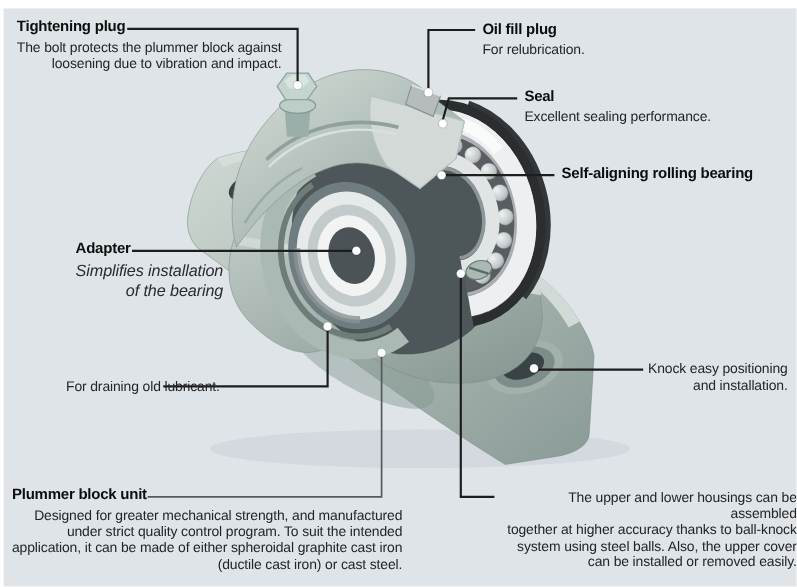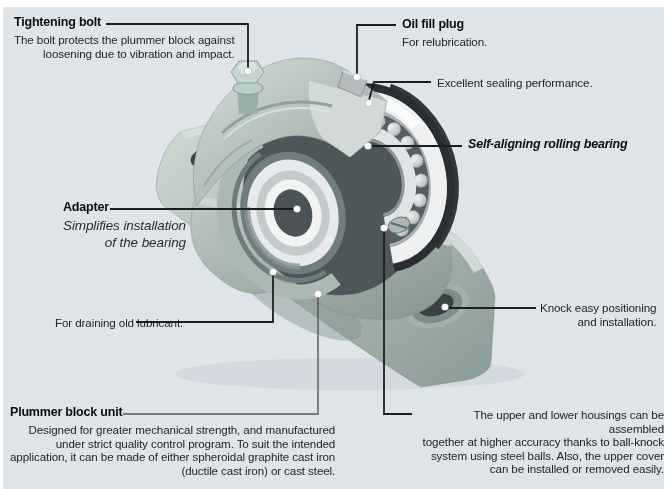--- a/index.html
+++ b/index.html
@@ -8,21 +8,21 @@
   .panel{position:absolute;left:3px;top:7px;right:0;bottom:0;background:#dfe4e8;}
   svg.layer{position:absolute;left:0;top:0;width:664px;height:489px;}
   .callout{position:absolute;color:#1c1c1c;}
   .callout-title{font-size:12.5px;font-weight:bold;letter-spacing:-0.2px;line-height:15px;color:#0d0d0d;}
   .callout-body{font-size:11.6px;letter-spacing:-0.1px;line-height:13.6px;margin-top:3px;
                 color:#242424;white-space:pre-line;text-align:right;}
   .callout-body.alt{font-size:13.5px;line-height:16.5px;color:#2b2b2b;font-style:italic;}
   .co-tightening{left:14px;top:15px;}
   .co-oilfill{left:402px;top:17px;}
   .co-seal{left:437px;top:73px;}
-  .co-bearing{left:468px;top:137px;font-style:italic;}
+  .co-bearing{left:468px;top:137px;}
   .co-adapter{left:63px;top:200px;}
   .co-oildrain{left:55px;top:313px;}
   .co-mounting{left:540px;top:298px;}
   .co-plummer{left:10px;top:405px;}
   .co-knock{left:418px;top:405px;}
 </style>
 </head>
 <body>
 
 <div class="page">
@@ -163,31 +163,32 @@
       <circle cx="368" cy="146" r="3.6"></circle>
       <circle cx="297" cy="209" r="3.6"></circle>
       <circle cx="273" cy="272" r="3.6"></circle>
       <circle cx="318" cy="294" r="3.6"></circle>
       <circle cx="384" cy="228" r="3.6"></circle>
       <circle cx="445" cy="307" r="3.6"></circle>
     </g>
   </svg>
 
   <div class="callout co-tightening">
-    <div class="callout-title">Tightening bolt</div>
+    <div class="callout-title">Tightening plug</div>
     <div class="callout-body">The bolt protects the plummer block against
 loosening due to vibration and impact.</div>
   </div>
 
   <div class="callout co-oilfill">
     <div class="callout-title">Oil fill plug</div>
     <div class="callout-body">For relubrication.</div>
   </div>
 
   <div class="callout co-seal">
+    <div class="callout-title">Seal</div>
     <div class="callout-body">Excellent sealing performance.</div>
   </div>
 
   <div class="callout co-bearing">
     <div class="callout-title">Self-aligning rolling bearing</div>
   </div>
 
   <div class="callout co-adapter">
     <div class="callout-title">Adapter</div>
     <div class="callout-body alt">Simplifies installation

